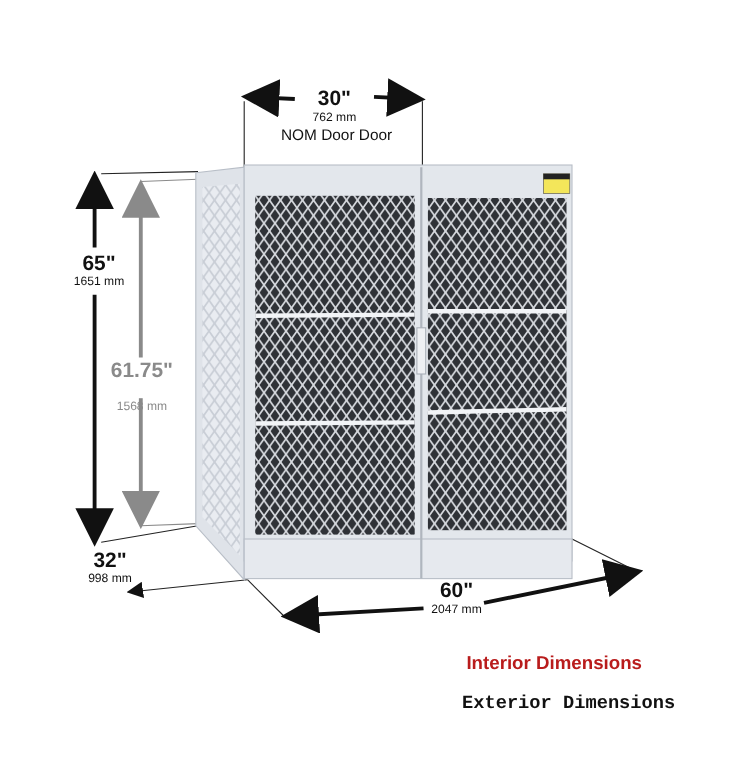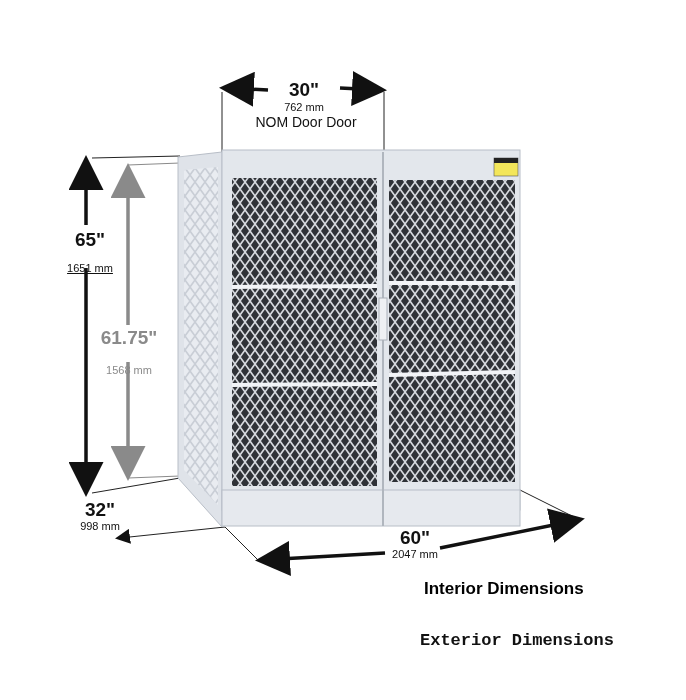--- a/index.html
+++ b/index.html
@@ -89,32 +89,32 @@
 </svg>
 
 <div class="lbl" style="left:262px;top:80px;width:84px;">
   <div class="big">30"</div>
   <div class="small" style="margin-top:3px;">762 mm</div>
 </div>
 <div class="lbl" style="left:236px;top:115px;width:140px;font-size:14px;color:#111;">NOM Door Door</div>
 
 <div class="lbl" style="left:60px;top:230px;width:60px;">
   <div class="big">65"</div>
-  <div class="small" style="margin-top:14px;text-decoration:underline;">1651 mm</div>
+  <div class="small" style="margin-top:2px;">1651 mm</div>
 </div>
 
 <div class="lbl" style="left:96px;top:328px;width:66px;">
   <div class="big grey">61.75"</div>
   <div class="small grey" style="margin-top:18px;">1568 mm</div>
 </div>
 
 <div class="lbl" style="left:70px;top:500px;width:60px;">
   <div class="big">32"</div>
   <div class="small" style="margin-top:2px;">998 mm</div>
 </div>
 
 <div class="lbl" style="left:385px;top:528px;width:60px;">
   <div class="big">60"</div>
   <div class="small" style="margin-top:2px;">2047 mm</div>
 </div>
 
-<div class="legend" style="left:424px;top:580px;color:#000000;text-align:right;">Interior Dimensions</div>
+<div class="legend" style="left:424px;top:594px;color:#b91c1c;text-align:right;">Interior Dimensions</div>
 <div class="legend" style="left:420px;top:632px;color:#111;font-family:Liberation Mono, monospace;">Exterior Dimensions</div>
 
 </body></html>

